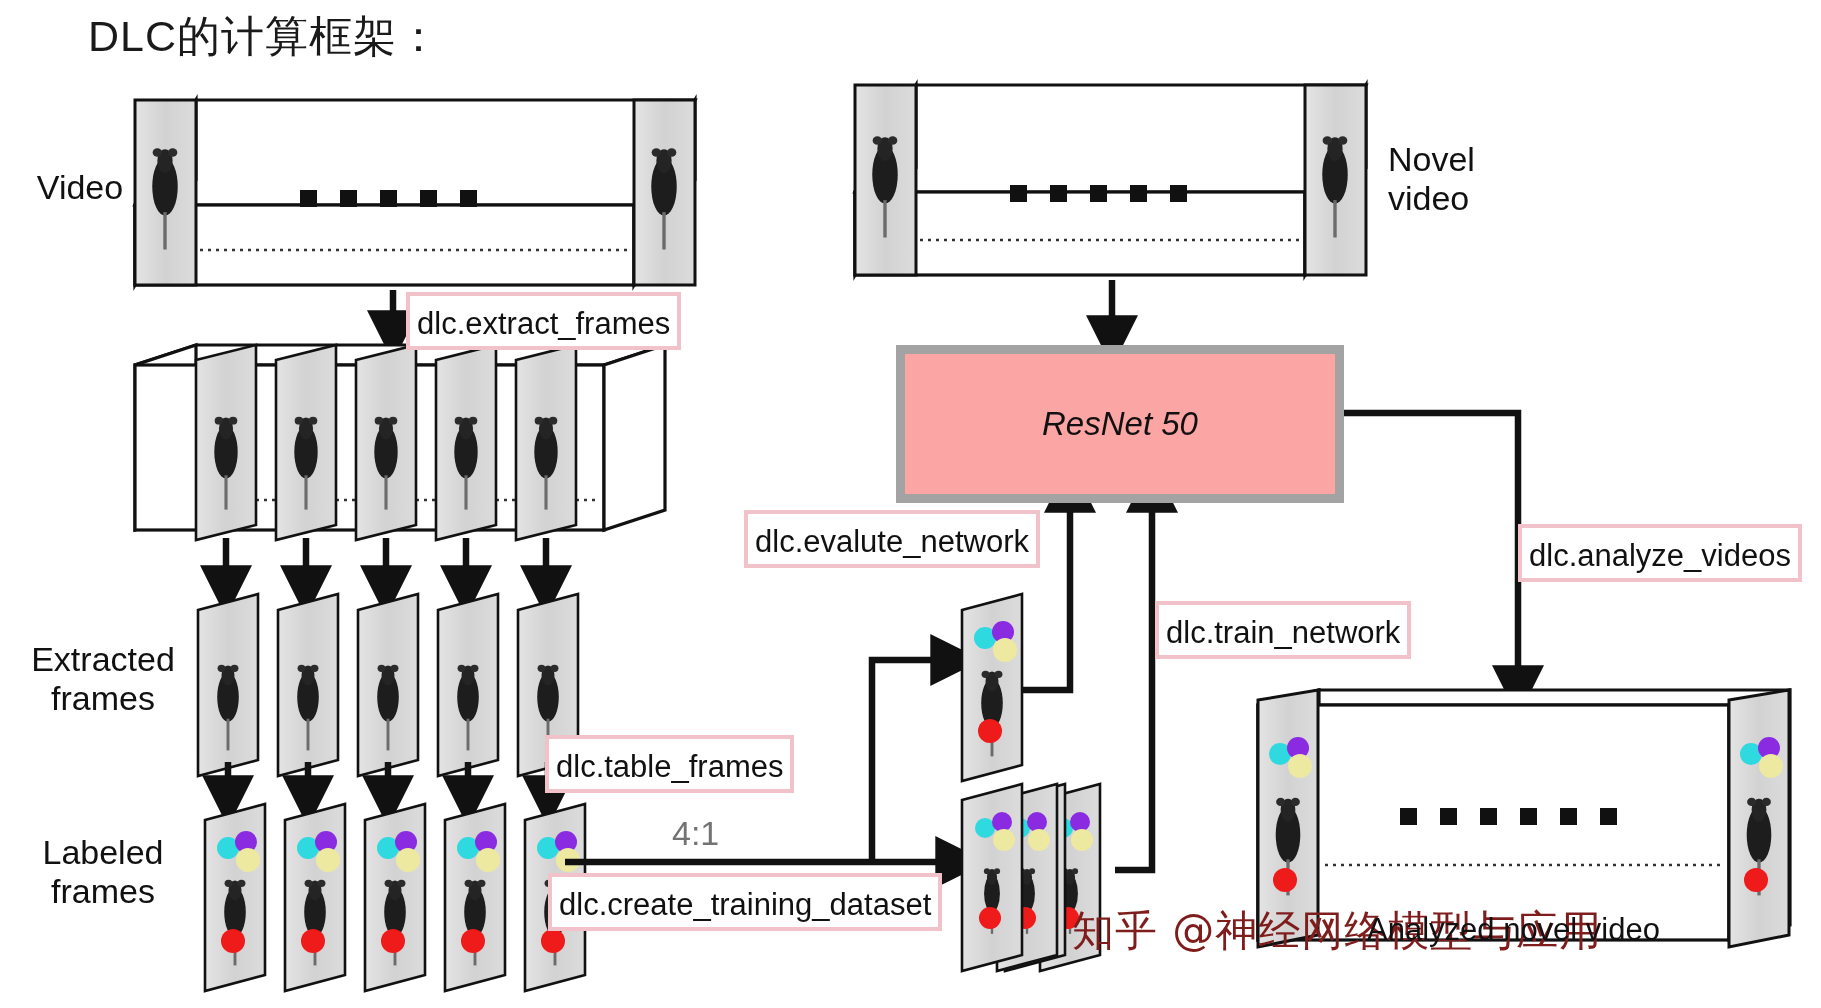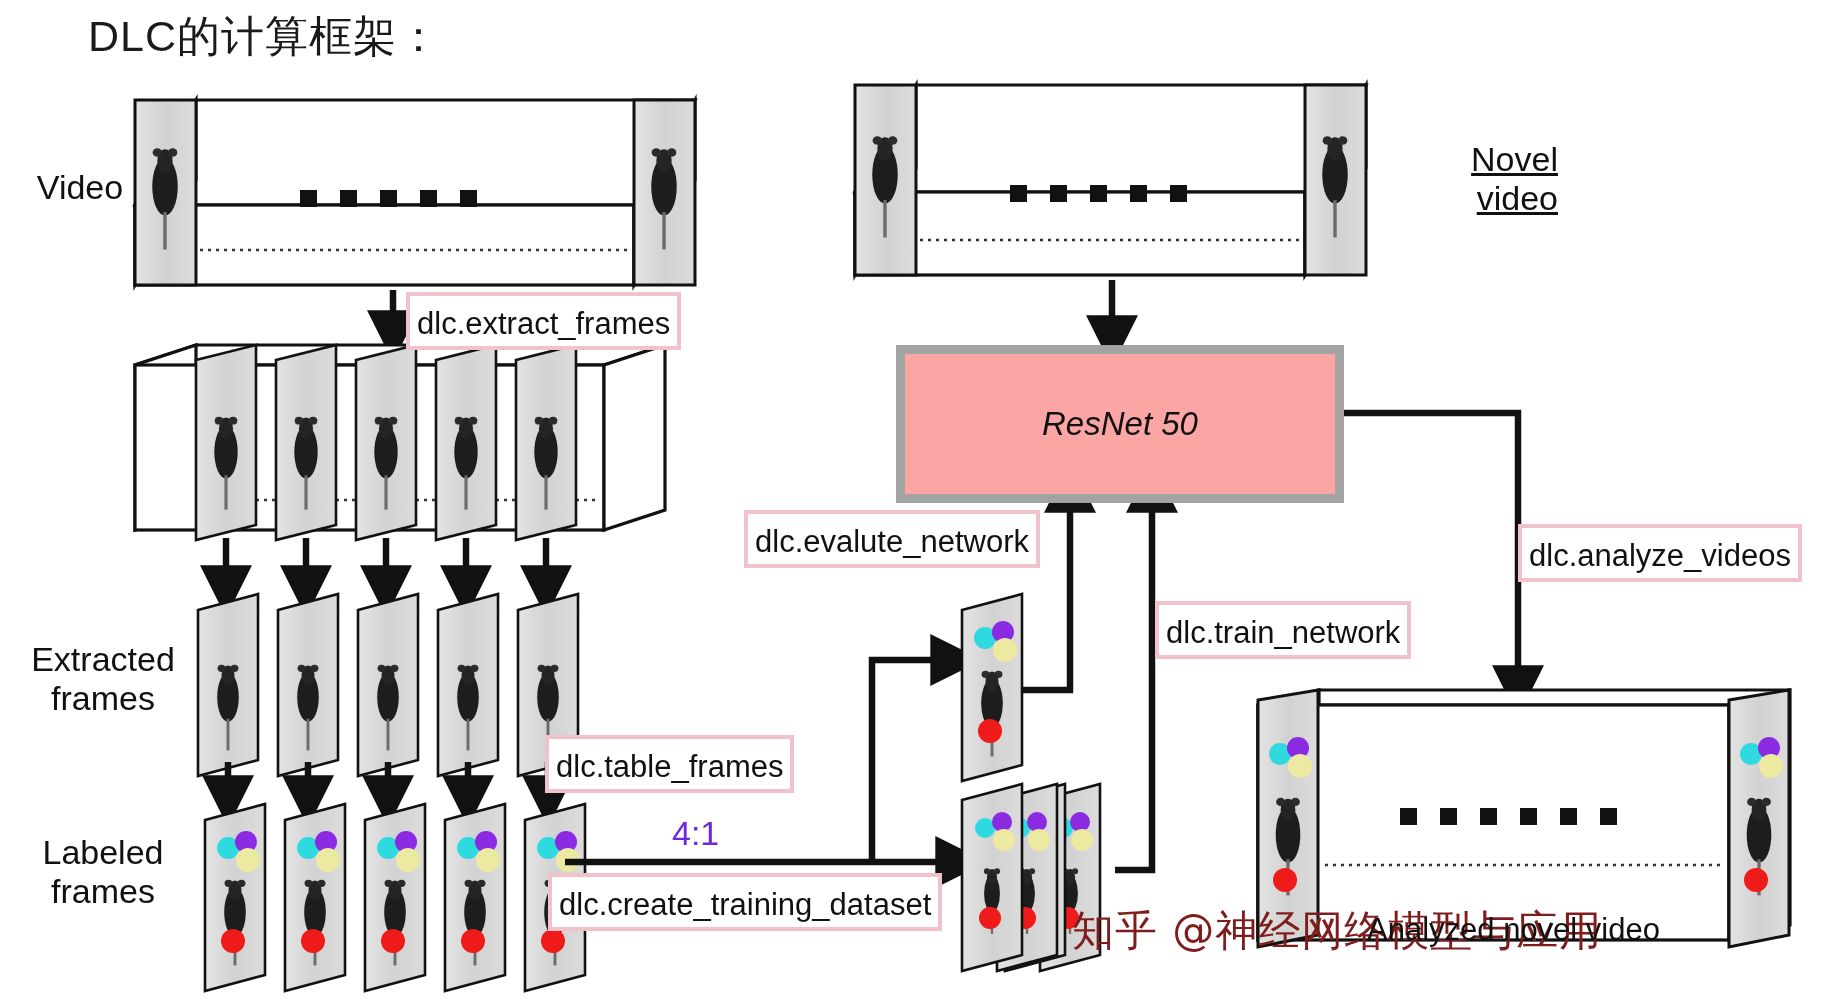--- a/index.html
+++ b/index.html
@@ -391,24 +391,24 @@
   </svg>
 
   <div class="abs side-label" style="left:20px;top:168px;width:120px;">Video</div>
 
   <div class="abs side-label" style="left:8px;top:640px;width:190px;">Extracted
 frames</div>
 
   <div class="abs side-label" style="left:8px;top:833px;width:190px;">Labeled
 frames</div>
 
-  <div class="abs side-label" style="left:1388px;top:140px;width:170px;text-align:right;text-decoration:underline;">Novel
+  <div class="abs side-label" style="left:1388px;top:140px;width:170px;text-align:left;">Novel
 video</div>
 
-  <div class="abs" style="left:672px;top:814px;font-size:34px;color:#6d28d9;">4:1</div>
+  <div class="abs" style="left:672px;top:814px;font-size:34px;color:#737373;">4:1</div>
 
   <div class="abs" id="resnet-box" style="left:896px;top:345px;width:430px;height:140px;">
     <span id="resnet-label">ResNet 50</span>
   </div>
 
   <div class="abs code-label" style="left:406px;top:292px;">dlc.extract_frames</div>
 
   <div class="abs code-label" style="left:545px;top:735px;">dlc.table_frames</div>
 
   <div class="abs code-label" style="left:548px;top:873px;">dlc.create_training_dataset</div>

